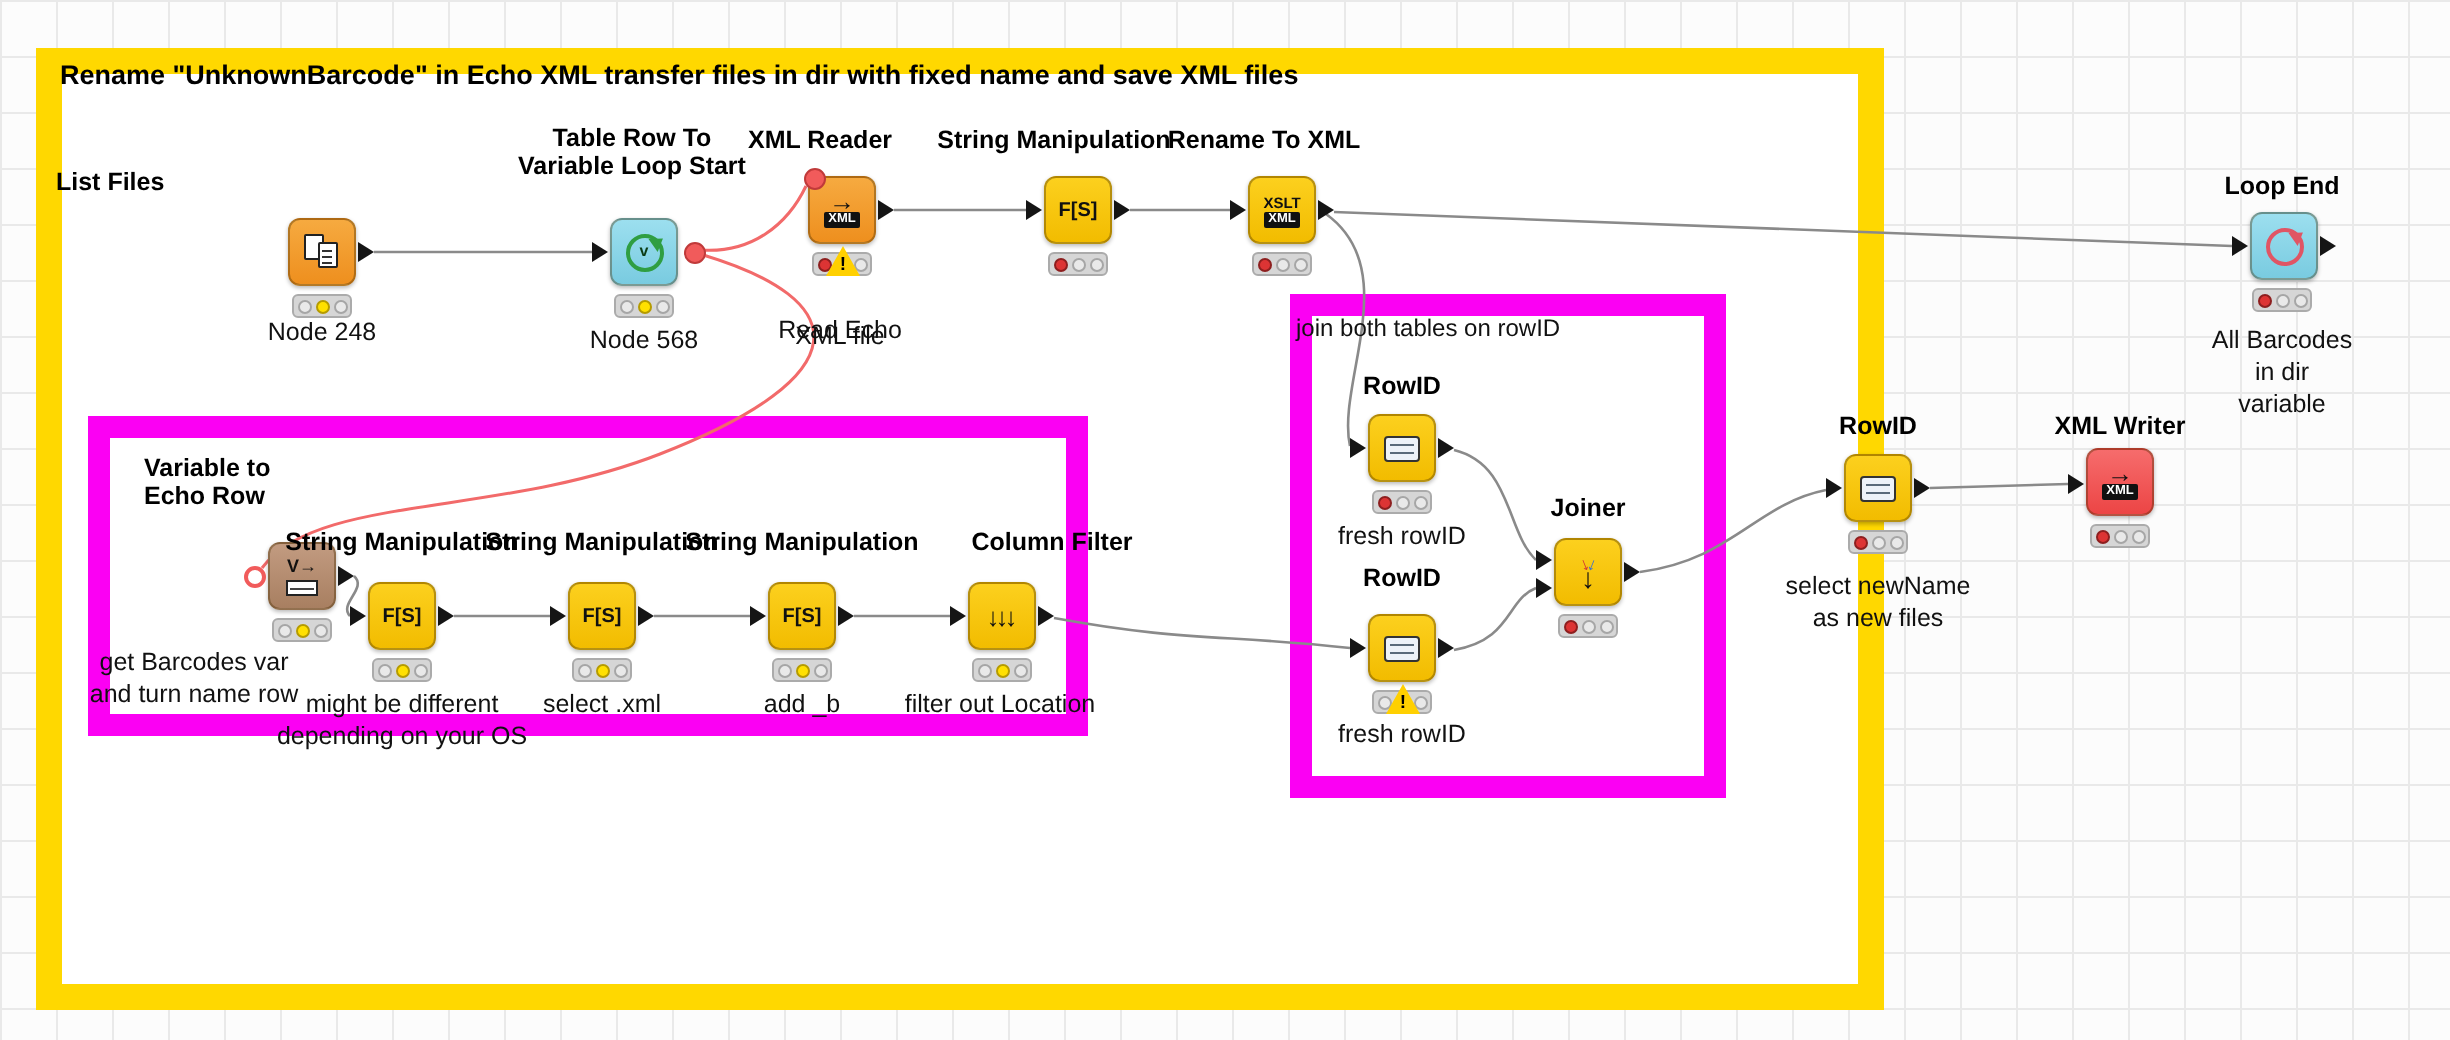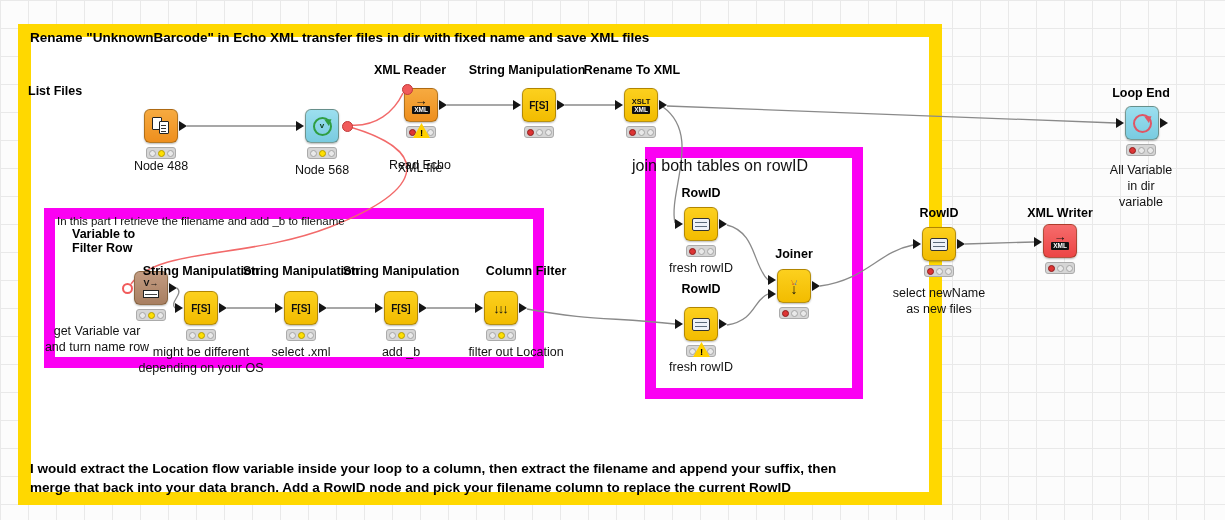--- a/index.html
+++ b/index.html
@@ -69,24 +69,21 @@
 </head>
 <body>
 
 <div class="canvas">
 
   <div class="anno anno-main"></div>
   <div class="anno anno-magenta anno-box1"></div>
   <div class="anno anno-magenta anno-box2"></div>
 
   <div class="anno-title">Rename "UnknownBarcode" in  Echo XML transfer files in dir with fixed name and save XML files</div>
-  <div class="anno-small" style="left:57px;top:215px">In this part I retrieve the filename and add _b to filename</div>
-  <div class="anno-small" style="left:632px;top:157px;font-size:16px">join both tables on rowID</div>
-  <div class="anno-body" style="top:461px">I would extract the Location flow variable inside your loop to a column, then extract the filename and append your suffix, then</div>
-  <div class="anno-body" style="top:480px">merge that back into your data branch. Add a RowID node and pick your filename column to replace the current RowID</div>
+  <div class="anno-small" style="left:648px;top:157px;font-size:12px">join both tables on rowID</div>
 
   <svg class="wires" width="1225" height="520" viewBox="0 0 1225 520">
     <g stroke="#8a8a8a" stroke-width="1.3" fill="none">
       <path d="M187,126 L296,126"></path>
       <path d="M447,105 L513,105"></path>
       <path d="M565,105 L615,105"></path>
       <path d="M667,106 L1116,123"></path>
       <path d="M663,107 C702,135 668,192 675,223"></path>
       <path d="M177,288 C184,294 169,302 175,308"></path>
       <path d="M227,308 L275,308"></path>
@@ -143,27 +140,31 @@
         <div class="page p1"></div>
         <div class="page p2"></div>
       </div>
   </div>
   <div class="nlabel" style="left:28px;top:84px">List Files</div>
   <div class="lights" style="left:146px;top:147px">
       <span class="dot"></span>
       <span class="dot yellow"></span>
       <span class="dot"></span>
     </div>
-  <div class="ncap center" style="left:161px;top:159px">Node 488</div>
+  <div class="ncap center" style="left:161px;top:159px">Node 248</div>
 
   <div class="node n-cyan" style="left:305px;top:109px">
     <div class="loopc green">
         <span class="loopv">v</span>
       </div>
   </div>
+  <div class="nlabel center" style="left:316px;top:62px;text-align:center">
+    <div>Table Row To</div>
+      <div>Variable Loop Start</div>
+  </div>
   <div class="lights" style="left:307px;top:147px">
       <span class="dot"></span>
       <span class="dot yellow"></span>
       <span class="dot"></span>
     </div>
   <div class="ncap center" style="left:322px;top:163px">Node 568</div>
 
   <div class="node n-orange" style="left:404px;top:88px">
     <span class="arrowg">→</span>
     <span class="chip">XML</span>
@@ -201,40 +202,40 @@
 
   <div class="node n-cyan" style="left:1125px;top:106px">
     <div class="loopc red"></div>
   </div>
   <div class="nlabel center" style="left:1141px;top:86px">Loop End</div>
   <div class="lights" style="left:1126px;top:144px">
       <span class="dot red"></span>
       <span class="dot"></span>
       <span class="dot"></span>
     </div>
-  <div class="ncap center" style="left:1141px;top:163px">All Variable</div>
+  <div class="ncap center" style="left:1141px;top:163px">All Barcodes</div>
   <div class="ncap center" style="left:1141px;top:179px">in dir</div>
   <div class="ncap center" style="left:1141px;top:195px">variable</div>
 
   <div class="node n-tan" style="left:134px;top:271px">
     <div class="vicon">
       <span class="vtxt">V→</span>
       <div class="rowbox"></div>
     </div>
   </div>
   <div class="nlabel" style="left:72px;top:227px">
     <div>Variable to</div>
-      <div>Filter Row</div>
+      <div>Echo Row</div>
   </div>
   <div class="lights" style="left:136px;top:309px">
       <span class="dot"></span>
       <span class="dot yellow"></span>
       <span class="dot"></span>
     </div>
-  <div class="ncap center" style="left:97px;top:324px">get Variable var</div>
+  <div class="ncap center" style="left:97px;top:324px">get Barcodes var</div>
   <div class="ncap center" style="left:97px;top:340px">and turn name row</div>
 
   <div class="node n-yellow" style="left:184px;top:291px">
     <span class="fs">F[S]</span>
   </div>
   <div class="nlabel center" style="left:201px;top:264px">String Manipulation</div>
   <div class="lights" style="left:186px;top:329px">
       <span class="dot"></span>
       <span class="dot yellow"></span>
       <span class="dot"></span>
@@ -266,21 +267,21 @@
 
   <div class="node n-yellow" style="left:484px;top:291px">
     <span class="cficon">↓↓↓</span>
   </div>
   <div class="nlabel center" style="left:526px;top:264px">Column Filter</div>
   <div class="lights" style="left:486px;top:329px">
       <span class="dot"></span>
       <span class="dot yellow"></span>
       <span class="dot"></span>
     </div>
-  <div class="ncap center" style="left:516px;top:345px">filter out Location</div>
+  <div class="ncap center" style="left:500px;top:345px">filter out Location</div>
 
   <div class="node n-yellow" style="left:684px;top:207px">
     <div class="ticon"></div>
   </div>
   <div class="nlabel center" style="left:701px;top:186px">RowID</div>
   <div class="lights" style="left:686px;top:245px">
       <span class="dot red"></span>
       <span class="dot"></span>
       <span class="dot"></span>
     </div>

